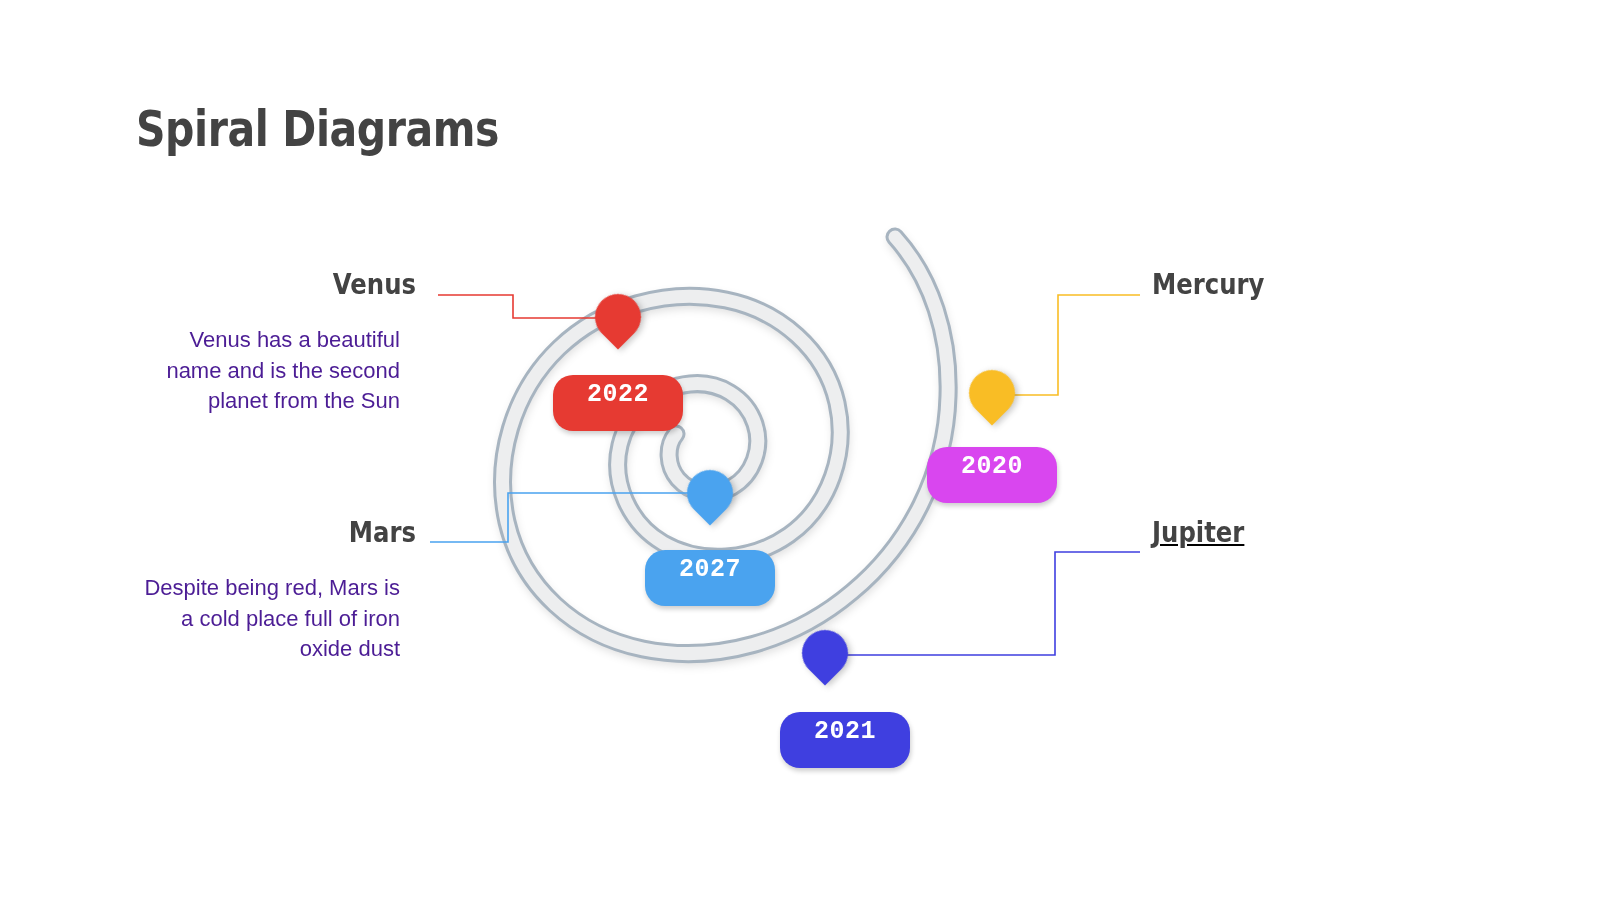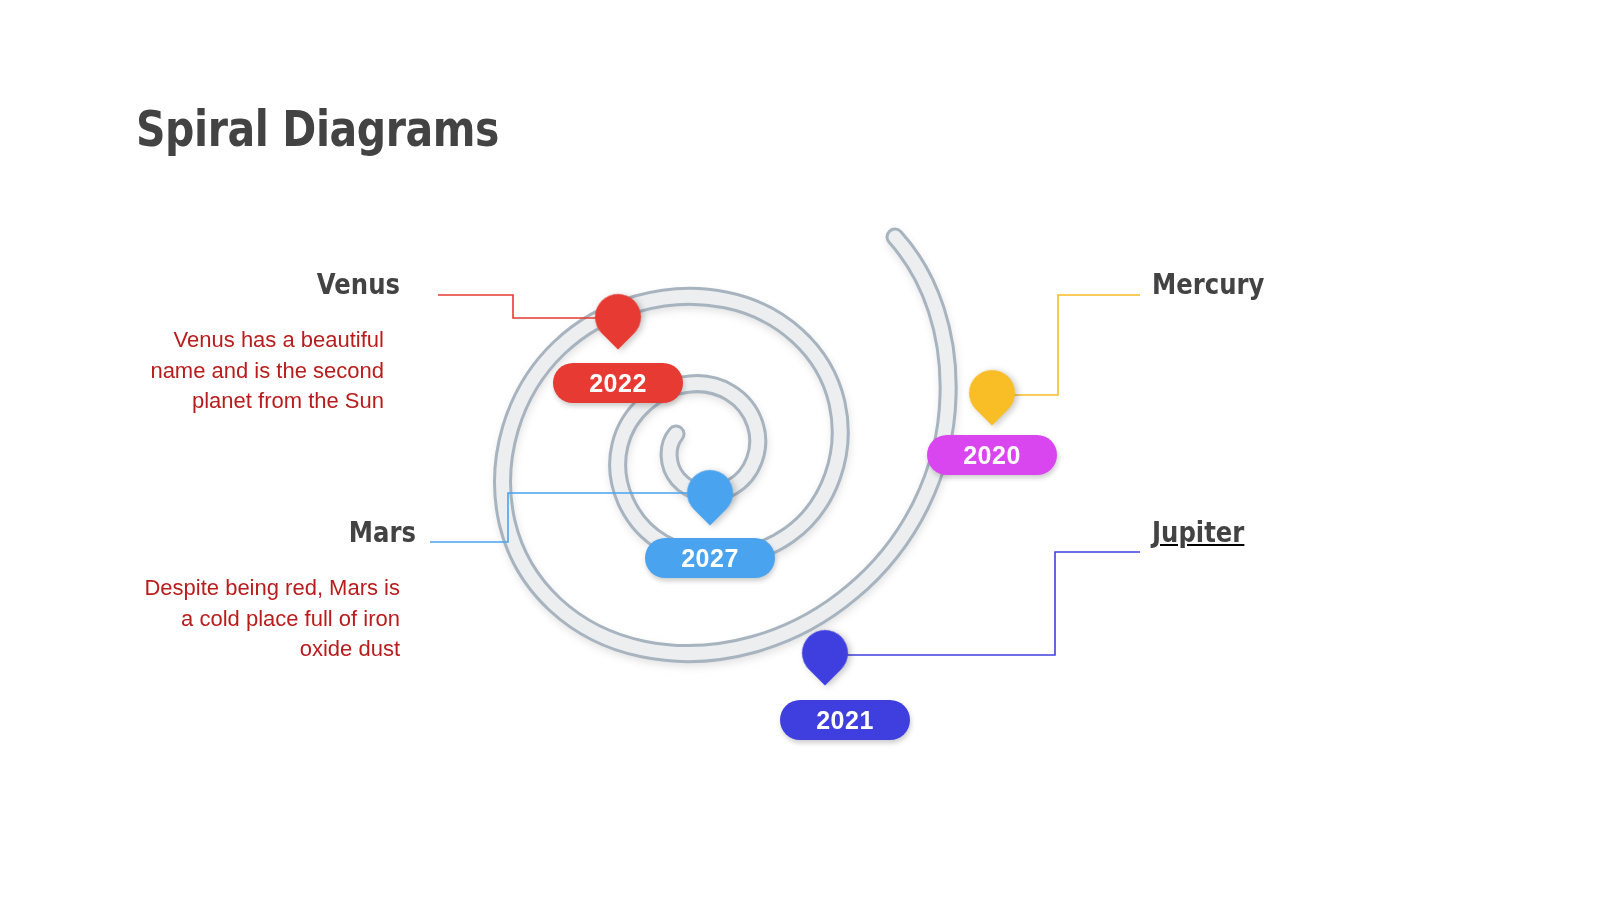--- a/index.html
+++ b/index.html
@@ -49,30 +49,30 @@
     color: #434343;
     transform: scaleX(0.84);
     white-space: nowrap;
     line-height: 1;
     margin: 0 0 26px 0;
   }
   .info-block .planet-desc {
     font-family: "Liberation Sans", sans-serif;
     font-size: 22px;
     line-height: 30.5px;
-    color: #b91c1c;
+    color: #4c1d95;
     margin: 16px;
   }
 
   .info-left { text-align: right; }
   .info-left .planet-name { transform-origin: right center; }
   .info-right { text-align: left; }
   .info-right .planet-name { transform-origin: left center; }
 
-  #info-venus   { left: 100px;  top: 270px; }
+  #info-venus   { left: 116px;  top: 270px; }
   #info-mars    { left: 116px;  top: 518px; }
   #info-mercury { left: 1152px; top: 270px; }
   #info-jupiter { left: 1152px; top: 518px; text-decoration: underline; }
 
   
   #connectors {
     position: absolute;
     left: 0; top: 0;
     width: 1600px; height: 900px;
     pointer-events: none;
@@ -84,30 +84,31 @@
   .pin {
     position: absolute;
     width: 46px;
     height: 46px;
     border-radius: 50% 50% 50% 0;
     transform: rotate(-45deg);
     filter: drop-shadow(1px 3px 3px rgba(0,0,0,0.22));
   }
   .year-badge {
     position: absolute;
-    height: 40px;
+    height: 56px;
     line-height: 40px;
     border-radius: 20px;
     color: #ffffff;
-    font-family: Liberation Sans, sans-serif;
+    font-family: Liberation Mono, monospace;
     font-weight: 700;
     font-size: 25px;
     text-align: center;
     letter-spacing: 0.5px;
     box-shadow: 1px 3px 5px rgba(0,0,0,0.20);
+    margin-top: 12px;
   }
 </style>
 </head>
 <body>
 
 <div id="page-title">Spiral Diagrams</div>
 
 <div id="spiral-stage">
   <svg width="520" height="560" viewBox="0 0 520 560" aria-hidden="true">
     <defs>

